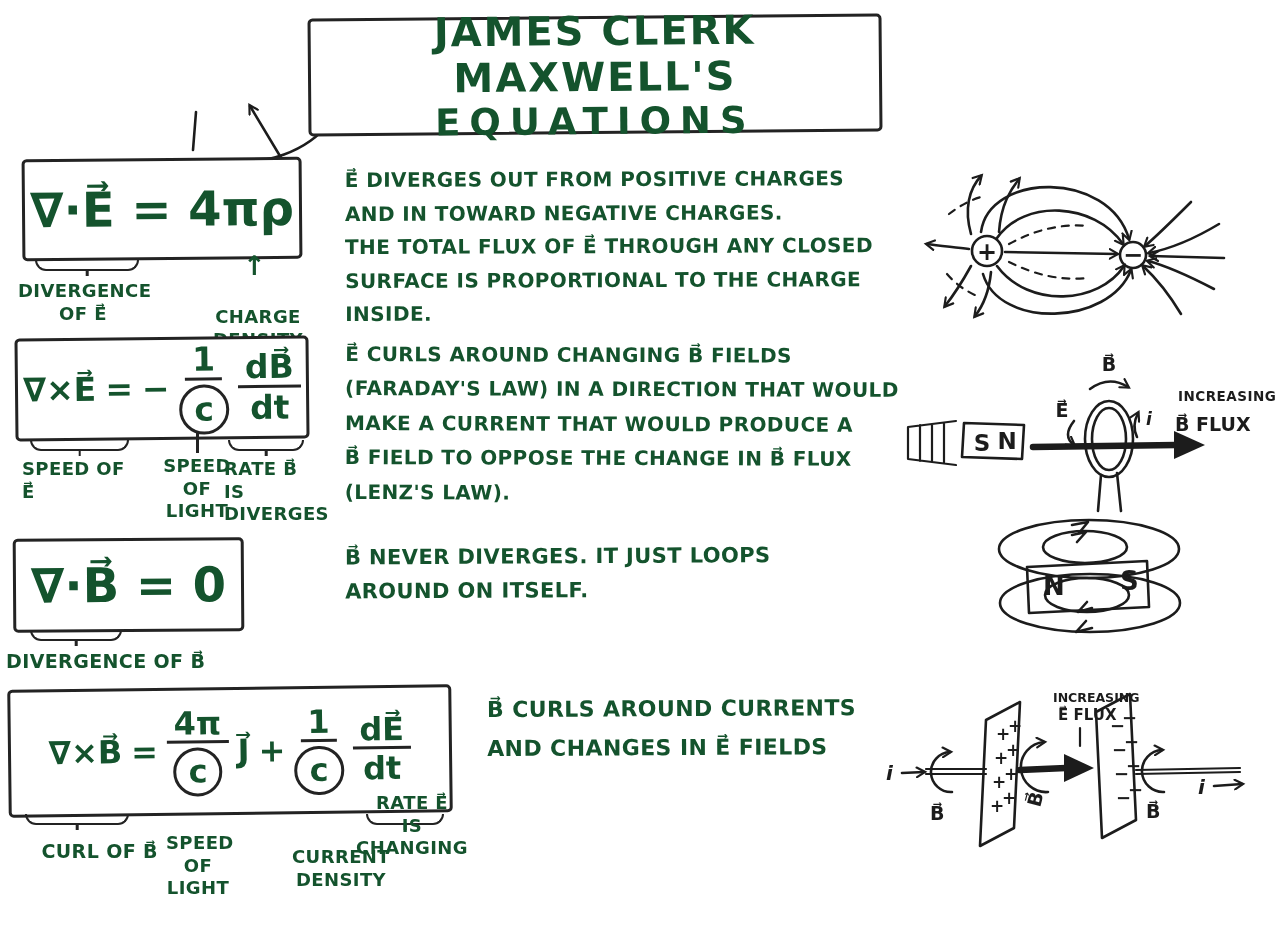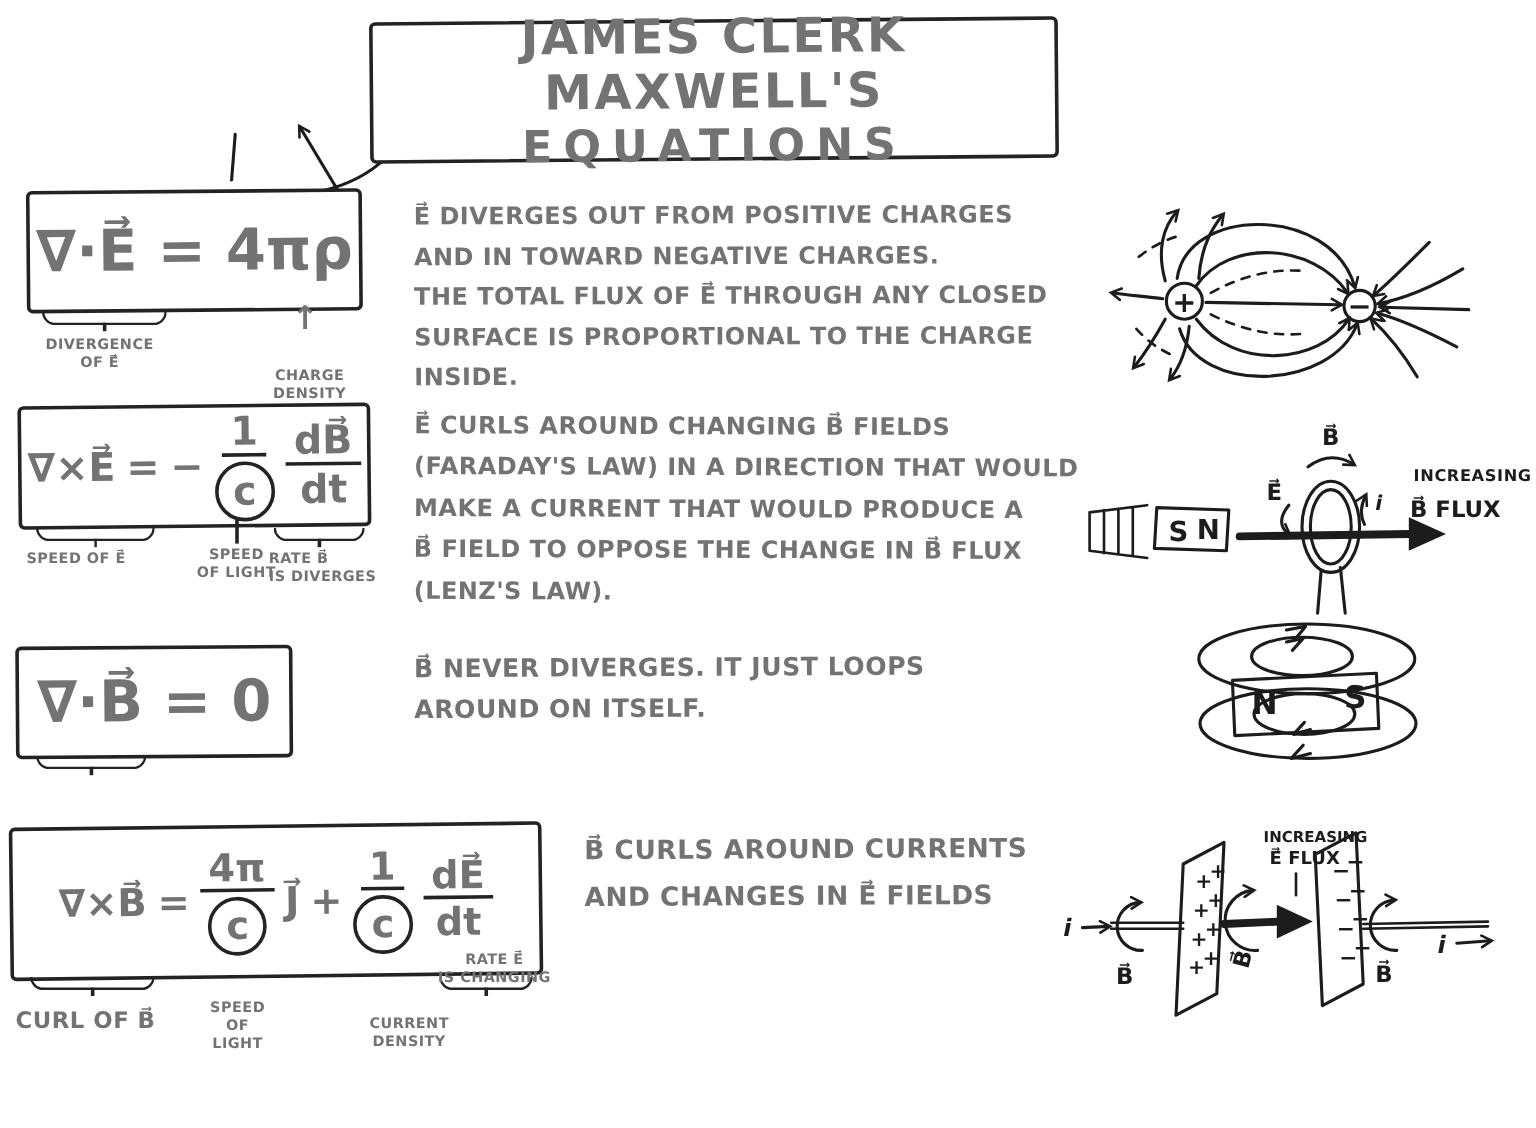--- a/index.html
+++ b/index.html
@@ -1,35 +1,35 @@
 <!DOCTYPE html>
 <html><head>
 <meta charset="utf-8">
 <style>
   html,body { margin:0; padding:0; background:#e8e8e8; }
   .page {
     position:relative; width:1280px; height:940px; background:#ffffff;
-    font-family:"DejaVu Sans", sans-serif; color:#737373; overflow:hidden;
+    font-family:"DejaVu Sans", sans-serif; color:#14532d; overflow:hidden;
   }
   .box {
     position:absolute; border:3.2px solid #232323; border-radius:5px;
     display:flex; align-items:center; justify-content:center; background:#fff;
   }
   .formula { font-weight:bold; display:flex; align-items:center; white-space:nowrap; }
   .formula > * + * { margin-left:9px; }
   .frac { display:inline-flex; flex-direction:column; align-items:center; line-height:1.08; }
   .fnum { border-bottom:3.2px solid #232323; padding:0 7px; }
   .fden { padding-top:2px; }
   .circ {
     border:3px solid #232323; border-radius:50%;
     width:1.35em; height:1.35em; display:flex; align-items:center; justify-content:center;
     margin-top:4px; padding:0; box-sizing:content-box;
   }
   .expl { position:absolute; font-weight:bold; white-space:pre-line; letter-spacing:0.4px; }
-  .ann { position:absolute; font-weight:bold; font-size:12px; white-space:pre-line;
+  .ann { position:absolute; font-weight:bold; font-size:18px; white-space:pre-line;
          line-height:1.25; letter-spacing:0.4px; text-align:center; }
   .brace { position:absolute; height:9px; border:2.6px solid #232323; border-top:none;
            border-radius:0 0 14px 14px; }
   .brace::after { content:""; position:absolute; left:50%; top:100%; width:2.6px; height:7px;
                   background:#232323; transform:translateX(-50%); }
   .vline { position:absolute; width:2.6px; background:#232323; }
   .uparrow { position:absolute; font-size:27px; font-weight:bold; }
   .title-box { flex-direction:column; text-align:center; font-weight:bold; border-width:3.5px; }
   .title1 { font-size:40px; letter-spacing:2px; }
   .title2 { font-size:37px; letter-spacing:9px; }
@@ -170,20 +170,21 @@
     <text x="282" y="79" font-size="19">B⃗ FLUX</text>
   </svg>
 
   
   <div class="box" style="left:13px;top:538px;width:225px;height:88px;transform:rotate(-0.4deg);">
     <div class="formula" style="font-size:48px;">
       <span>∇·B⃗ = 0</span>
     </div>
   </div>
   <div class="brace" style="left:30px;top:630px;width:88px;"></div>
+  <div class="ann" style="left:6px;top:650px;width:230px;text-align:left;font-size:19px;">DIVERGENCE OF B⃗</div>
   <div class="expl" style="left:345px;top:540px;width:545px;font-size:21px;line-height:1.6;transform:rotate(-0.3deg);">B⃗ NEVER DIVERGES. IT JUST LOOPS
 AROUND ON ITSELF.</div>
 
   
   <svg class="diag" style="left:980px;top:515px;" width="270" height="150" viewBox="0 0 270 150">
     <g>
       <ellipse class="st" cx="109" cy="34" rx="90" ry="29"></ellipse>
       <ellipse class="st" cx="105" cy="32" rx="42" ry="16"></ellipse>
       <ellipse class="st" cx="107" cy="80" rx="42" ry="17"></ellipse>
       <ellipse class="st" cx="110" cy="88" rx="90" ry="29"></ellipse>
@@ -225,21 +226,21 @@
     <defs>
       <marker id="mc" viewBox="0 0 10 10" refX="7" refY="5" markerWidth="12" markerHeight="12" markerUnits="userSpaceOnUse" orient="auto">
         <path d="M1,1 L8,5 L1,9" fill="none" stroke="#1c1c1c" stroke-width="1.8" stroke-linecap="round"></path>
       </marker>
     </defs>
     <path class="st" d="M196,112 L193,150"></path>
     <path class="st" d="M208,160 C268,170 310,148 330,122"></path>
     <path class="st" d="M292,176 L250,106" marker-end="url(#mc)"></path>
   </svg>
   <div class="brace" style="left:25px;top:814px;width:100px;"></div>
-  <div class="ann" style="left:13px;top:840px;width:145px;text-align:left;font-size:19px;">CURL OF B⃗</div>
+  <div class="ann" style="left:13px;top:840px;width:145px;text-align:right;font-size:19px;">CURL OF B⃗</div>
   <div class="ann" style="left:166px;top:832px;width:64px;">SPEED
 OF
 LIGHT</div>
   <div class="ann" style="left:260px;top:846px;width:104px;margin-left:29px;">CURRENT
 DENSITY</div>
   <div class="brace" style="left:366px;top:814px;width:74px;"></div>
   <div class="ann" style="left:356px;top:792px;width:112px;">RATE E⃗
 IS CHANGING</div>
   <div class="expl" style="left:487px;top:690px;width:400px;font-size:22px;line-height:1.75;transform:rotate(-0.3deg);">B⃗ CURLS AROUND CURRENTS
 AND CHANGES IN E⃗ FIELDS</div>

